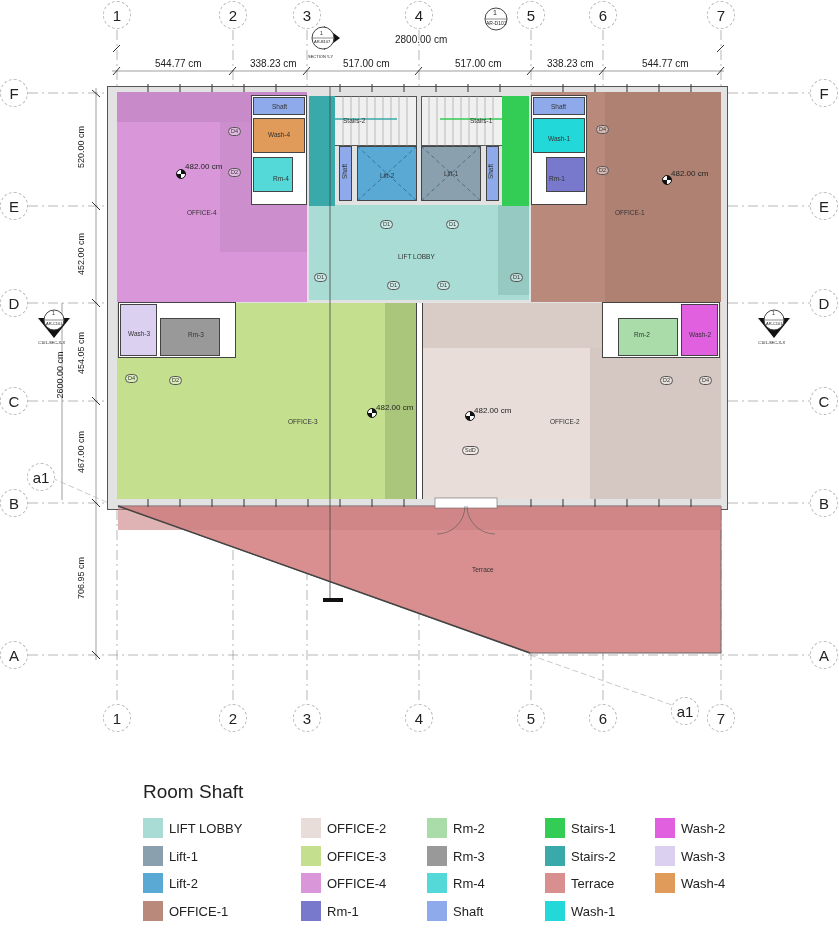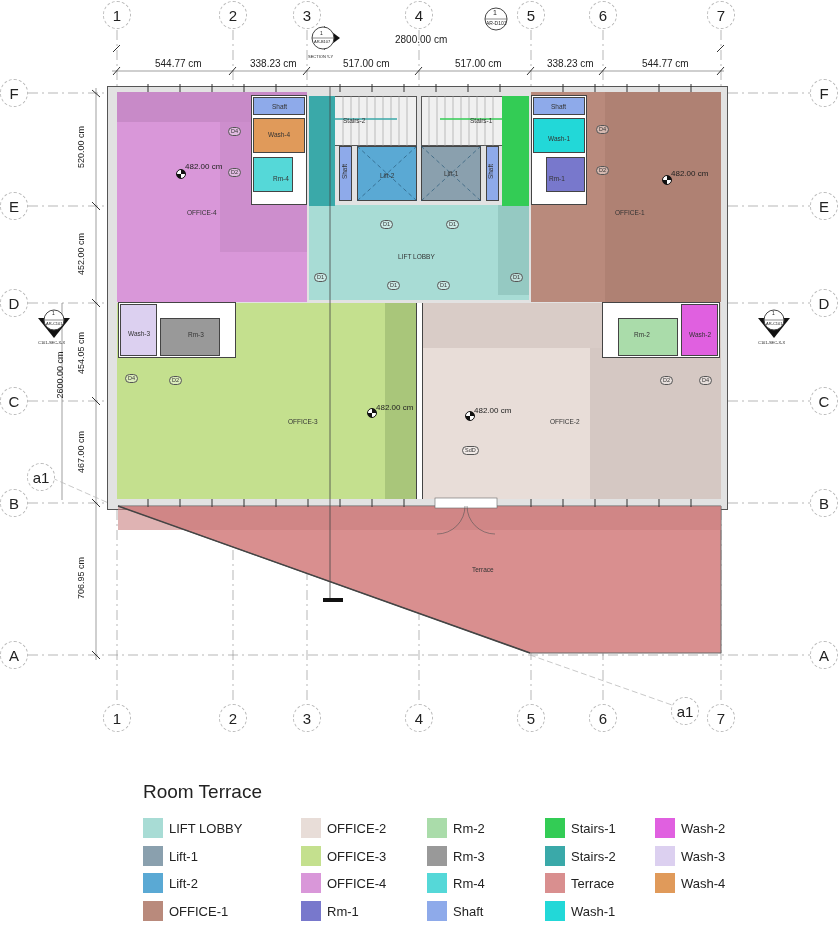--- a/index.html
+++ b/index.html
@@ -332,21 +332,21 @@
   <svg width="36" height="32">
     <polygon points="2,10 34,10 18,30" fill="#111"></polygon>
     <circle cx="18" cy="12" r="10" fill="#fff" stroke="#444"></circle>
     <line x1="8" y1="12" x2="28" y2="12" stroke="#444" stroke-width="0.6"></line>
   </svg>
   <span class="abs" style="left:16px;top:2px;font-size:5px;">1</span>
   <span class="abs" style="left:10px;top:13px;font-size:4px;">AR-C101</span>
   <span class="abs" style="left:2px;top:32px;font-size:4px;white-space:nowrap;">C101-SEC-X-X</span>
 </div>
 
-<div class="legend-title">Room Terrace</div>
+<div class="legend-title">Room Shaft</div>
 <div id="legend">
     <div class="legend-item" style="left: 143px; top: 818px;">
       <span class="legend-swatch" style="background: rgb(168, 220, 213);"></span>
       <span class="legend-label">LIFT LOBBY</span>
     </div>
     <div class="legend-item" style="left: 143px; top: 846px;">
       <span class="legend-swatch" style="background: rgb(138, 160, 174);"></span>
       <span class="legend-label">Lift-1</span>
     </div>
     <div class="legend-item" style="left: 143px; top: 873px;">

